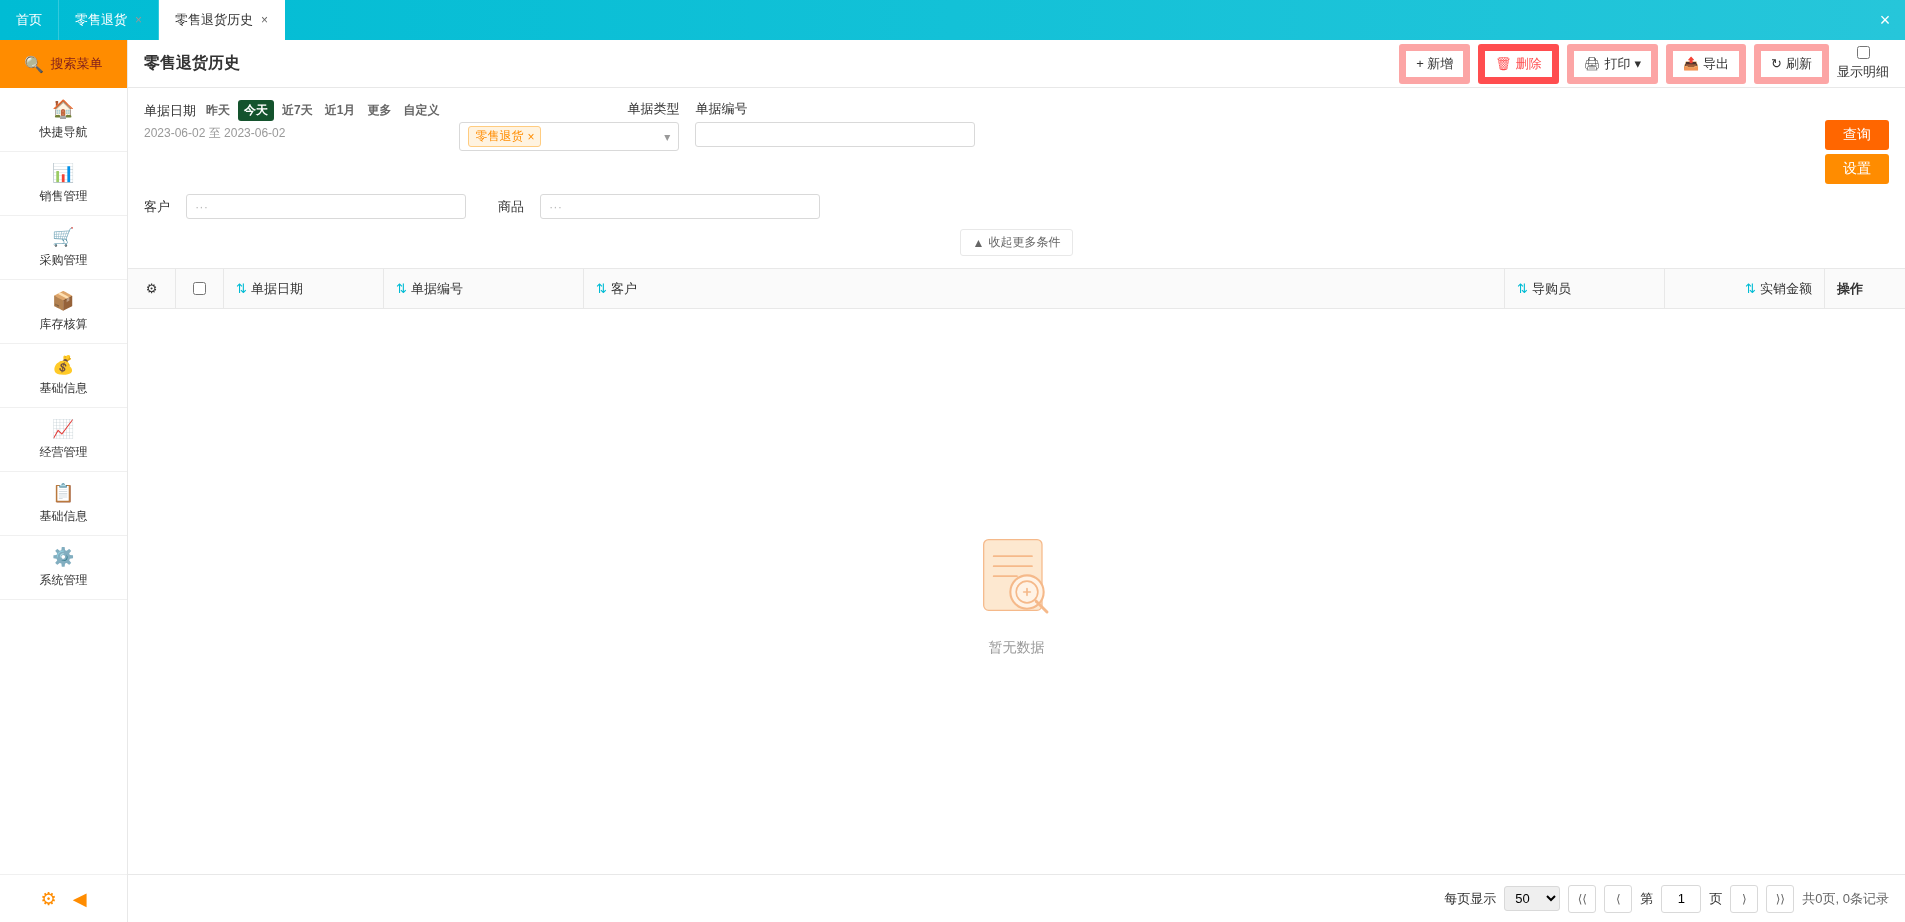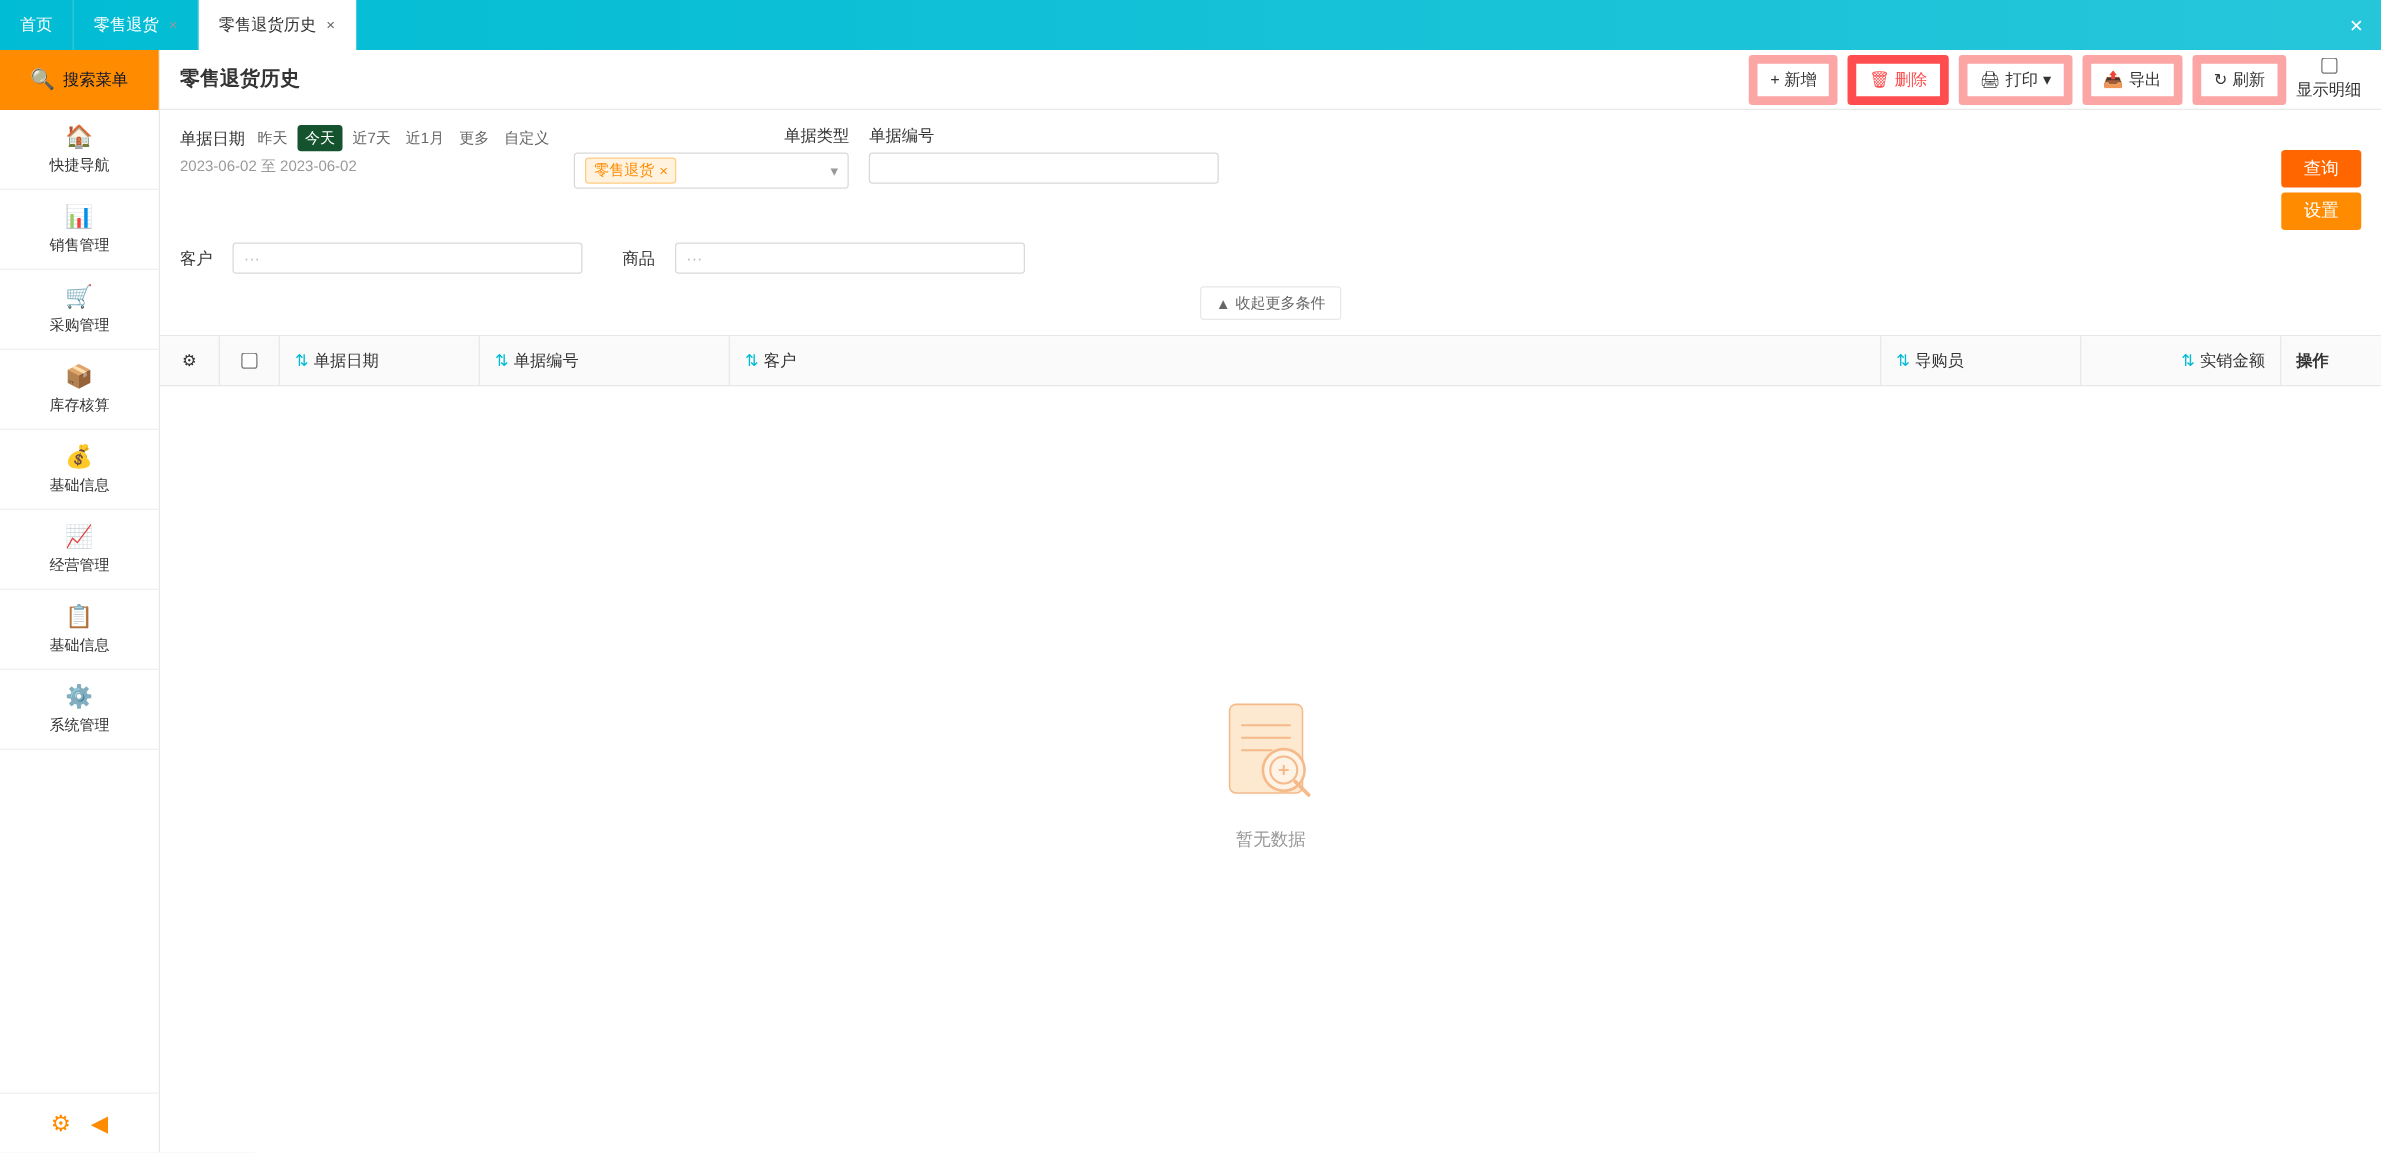--- a/index.html
+++ b/index.html
@@ -67,21 +67,21 @@
     .sidebar-search {
       height: 48px;
       background: #ff8c00;
       display: flex;
       align-items: center;
       justify-content: center;
       gap: 6px;
       cursor: pointer;
     }
     .sidebar-search .search-icon { color: #fff; font-size: 16px; }
-    .sidebar-search .search-text { color: #0f172a; font-size: 13px; }
+    .sidebar-search .search-text { color: #7f1d1d; font-size: 13px; }
     .sidebar-item {
       height: 64px;
       display: flex;
       flex-direction: column;
       align-items: center;
       justify-content: center;
       cursor: pointer;
       border-bottom: 1px solid #f0f0f0;
       gap: 4px;
     }
@@ -185,20 +185,21 @@
     }
     .filter-label {
       font-size: 13px;
       color: #333;
       white-space: nowrap;
       flex-shrink: 0;
     }
     .date-shortcuts {
       display: flex;
       gap: 4px;
+      font-weight: bold;
     }
     .date-shortcut {
       font-size: 12px;
       color: #666;
       cursor: pointer;
       padding: 2px 4px;
     }
     .date-shortcut.active {
       background: #14532d;
       color: #fff;
@@ -580,15 +581,32 @@
 
           <line x1="83" y1="89" x2="96" y2="102" stroke="#f5b98a" stroke-width="3.5" stroke-linecap="round"></line>
 
           <line x1="68" y1="78" x2="76" y2="78" stroke="#f5b98a" stroke-width="2" stroke-linecap="round"></line>
           <line x1="72" y1="74" x2="72" y2="82" stroke="#f5b98a" stroke-width="2" stroke-linecap="round"></line>
         </svg>
         <span class="empty-text">暂无数据</span>
       </div>
     </div>
 
+    <div class="pagination-bar">
+      <span>每页显示</span>
+      <select class="page-size-select">
+        <option>10</option>
+        <option>20</option>
+        <option selected="">50</option>
+        <option>100</option>
+      </select>
+      <div class="page-nav-btn">⟨⟨</div>
+      <div class="page-nav-btn">⟨</div>
+      <span>第</span>
+      <input class="page-input" type="text" value="1" style="">
+      <span>页</span>
+      <div class="page-nav-btn">⟩</div>
+      <div class="page-nav-btn">⟩⟩</div>
+      <span class="page-info">共0页, 0条记录</span>
+    </div>
 
   </div>
 </div>
 
 </body></html>

